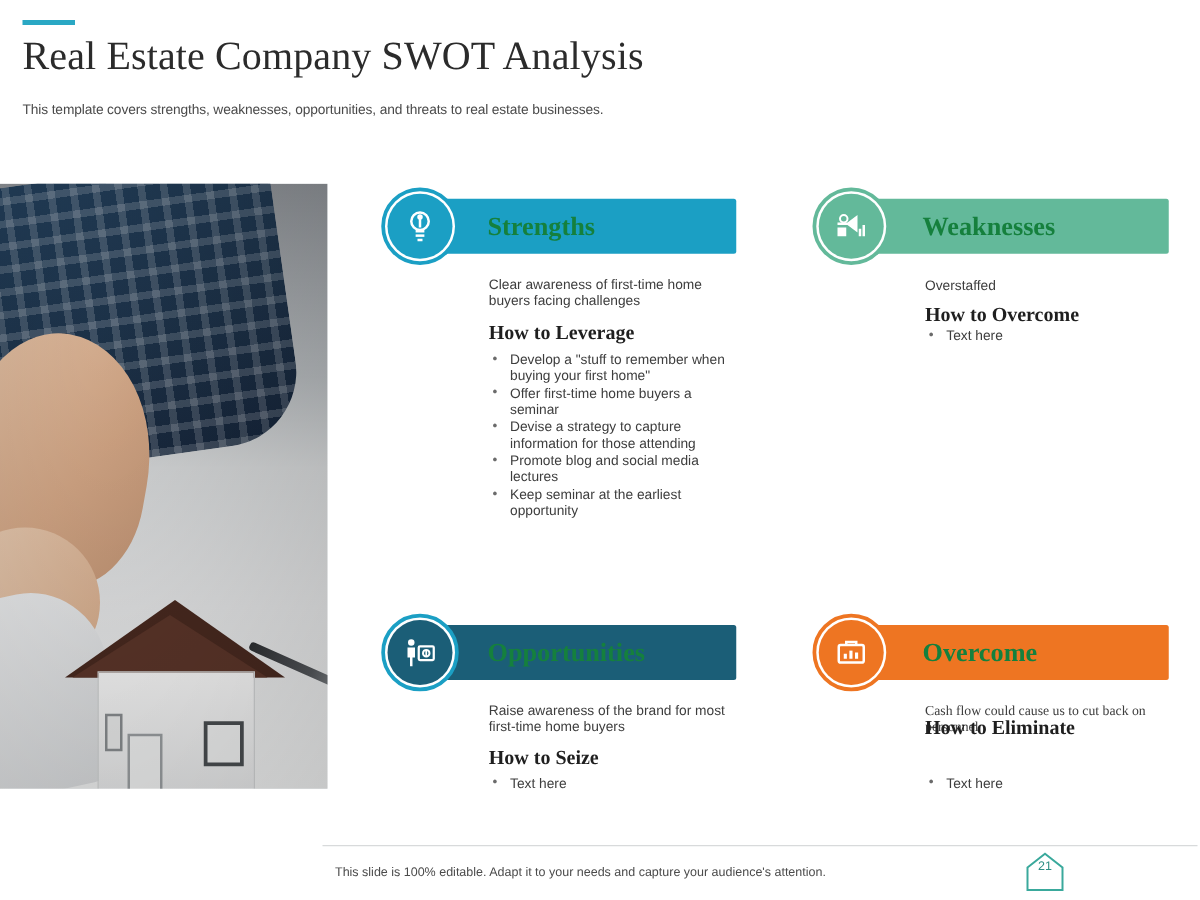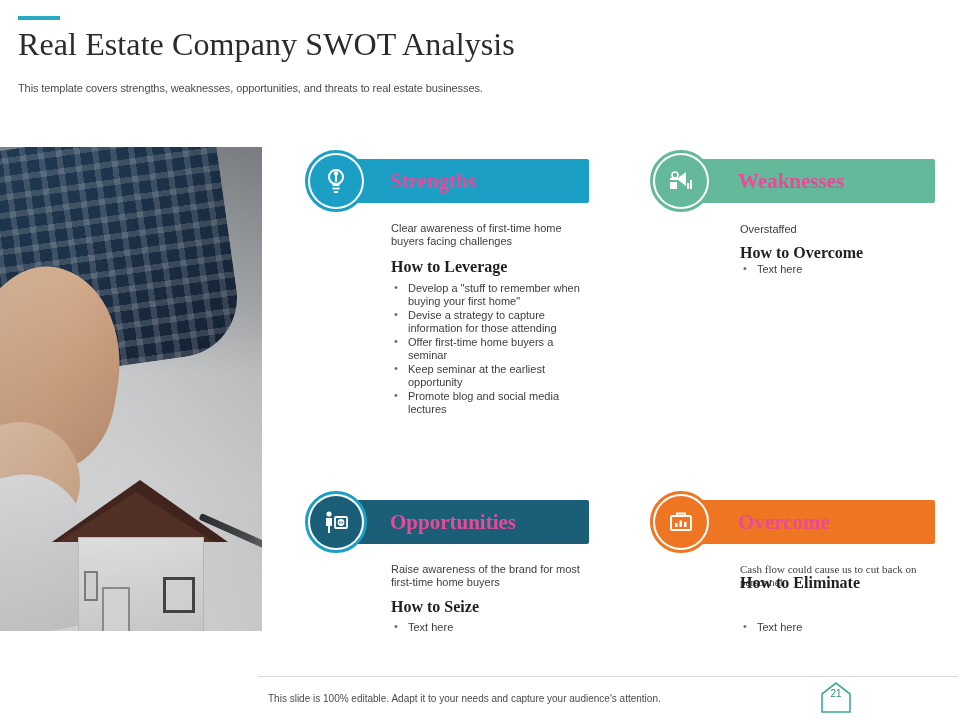--- a/index.html
+++ b/index.html
@@ -164,21 +164,21 @@
   .bar {
     position: absolute;
     height: 44px;
     border-radius: 2px;
   }
   .bar-title {
     position: absolute;
     font-family: "Liberation Serif", serif;
     font-size: 21px;
     font-weight: bold;
-    color: #ec4899;
+    color: #15803d;
     line-height: 44px;
     white-space: nowrap;
   }
   .circle {
     position: absolute;
     width: 62px;
     height: 62px;
     border-radius: 50%;
     background: #ffffff;
     box-sizing: border-box;
@@ -306,24 +306,24 @@
           <rect x="13" y="25" width="4" height="2" fill="#ffffff"></rect>
           <rect x="14" y="7" width="2" height="9" fill="#ffffff"></rect>
           <circle cx="15" cy="7.5" r="2.2" fill="#ffffff"></circle>
         </svg>
       </div>
     </div>
     <div class="body-text" style="left:391px; top:222px; width:186px;">Clear awareness of first-time home buyers facing challenges</div>
     <div class="how-head" style="left:391px; top:258px;">How to Leverage</div>
     <ul class="bullets" style="left:391px; top:282px; width:195px;">
       <li>Develop a "stuff to remember when buying your first home"</li>
+      <li>Offer first-time home buyers a seminar</li>
       <li>Devise a strategy to capture information for those attending</li>
-      <li>Offer first-time home buyers a seminar</li>
+      <li>Promote blog and social media lectures</li>
       <li>Keep seminar at the earliest opportunity</li>
-      <li>Promote blog and social media lectures</li>
     </ul>
   </div>
 
   <div class="quad">
     <div class="bar" style="left:680px; top:159px; width:255px; background:#63b99a;"></div>
     <div class="bar-title" style="left:738px; top:159px;">Weaknesses</div>
     <div class="circle" style="left:650px; top:150px; border:3px solid #63b99a;">
       <div class="circle-inner" style="background:#63b99a;">
         <svg class="icon-svg" width="30" height="30" viewBox="0 0 30 30">
           <path d="M4 12 L12 12 L20 6 L20 20 L12 14 L4 14 Z" fill="#ffffff"></path>

